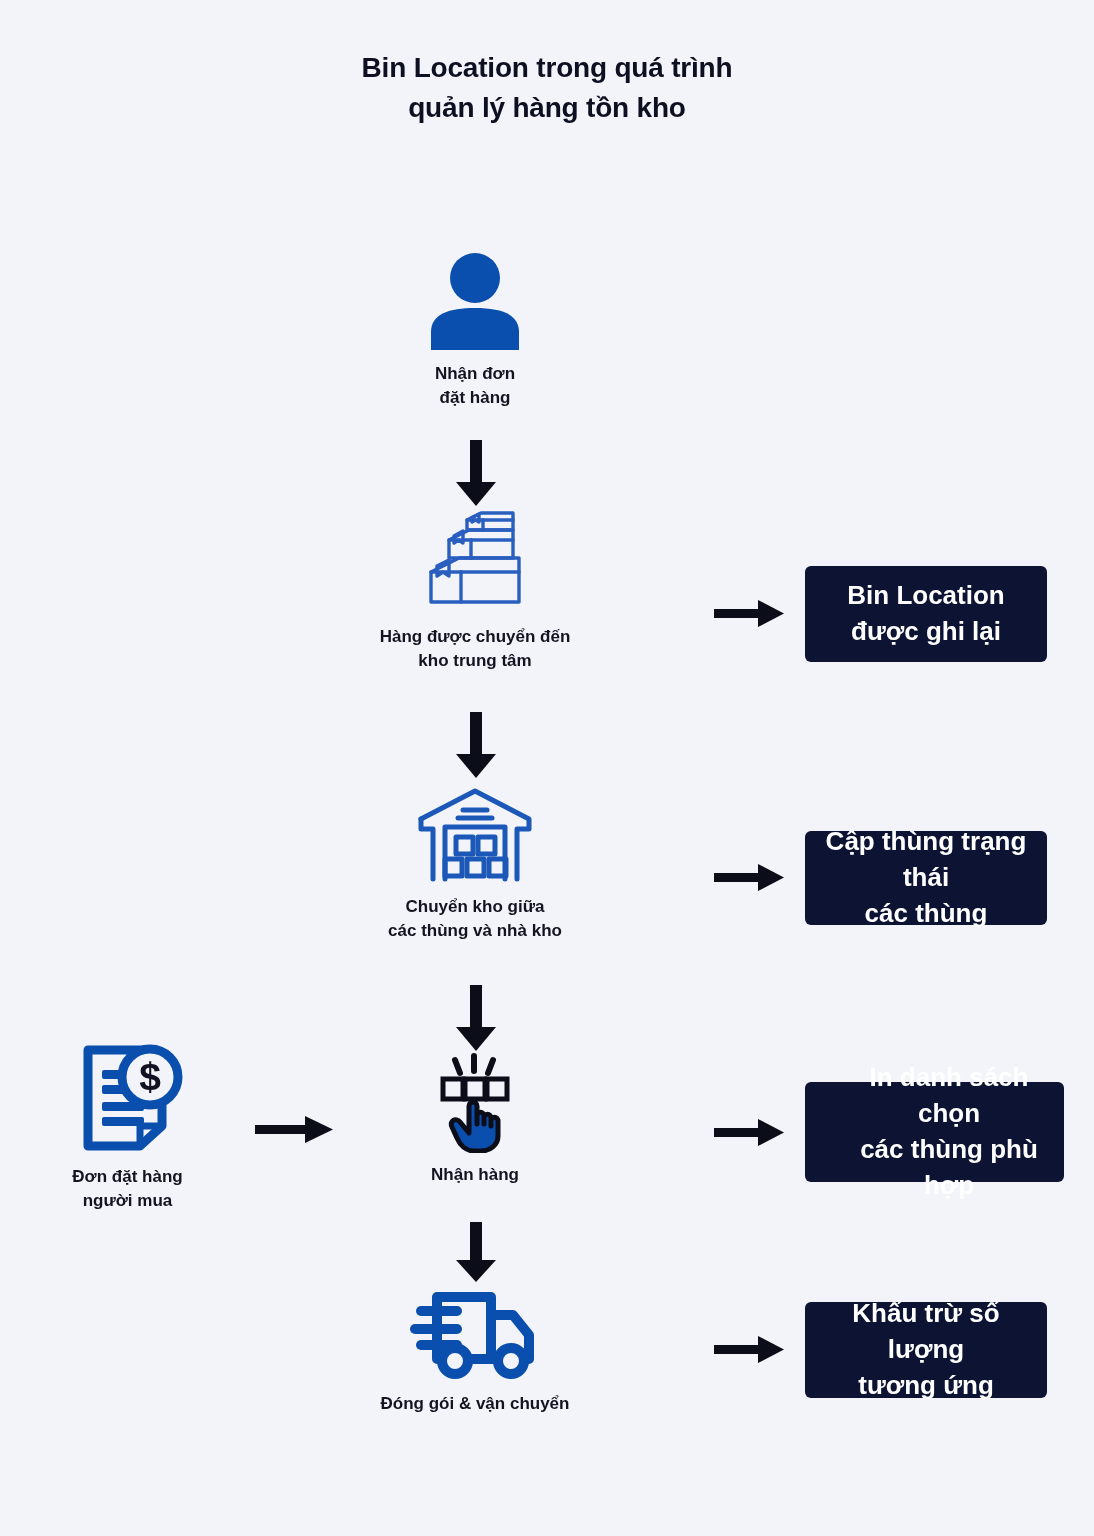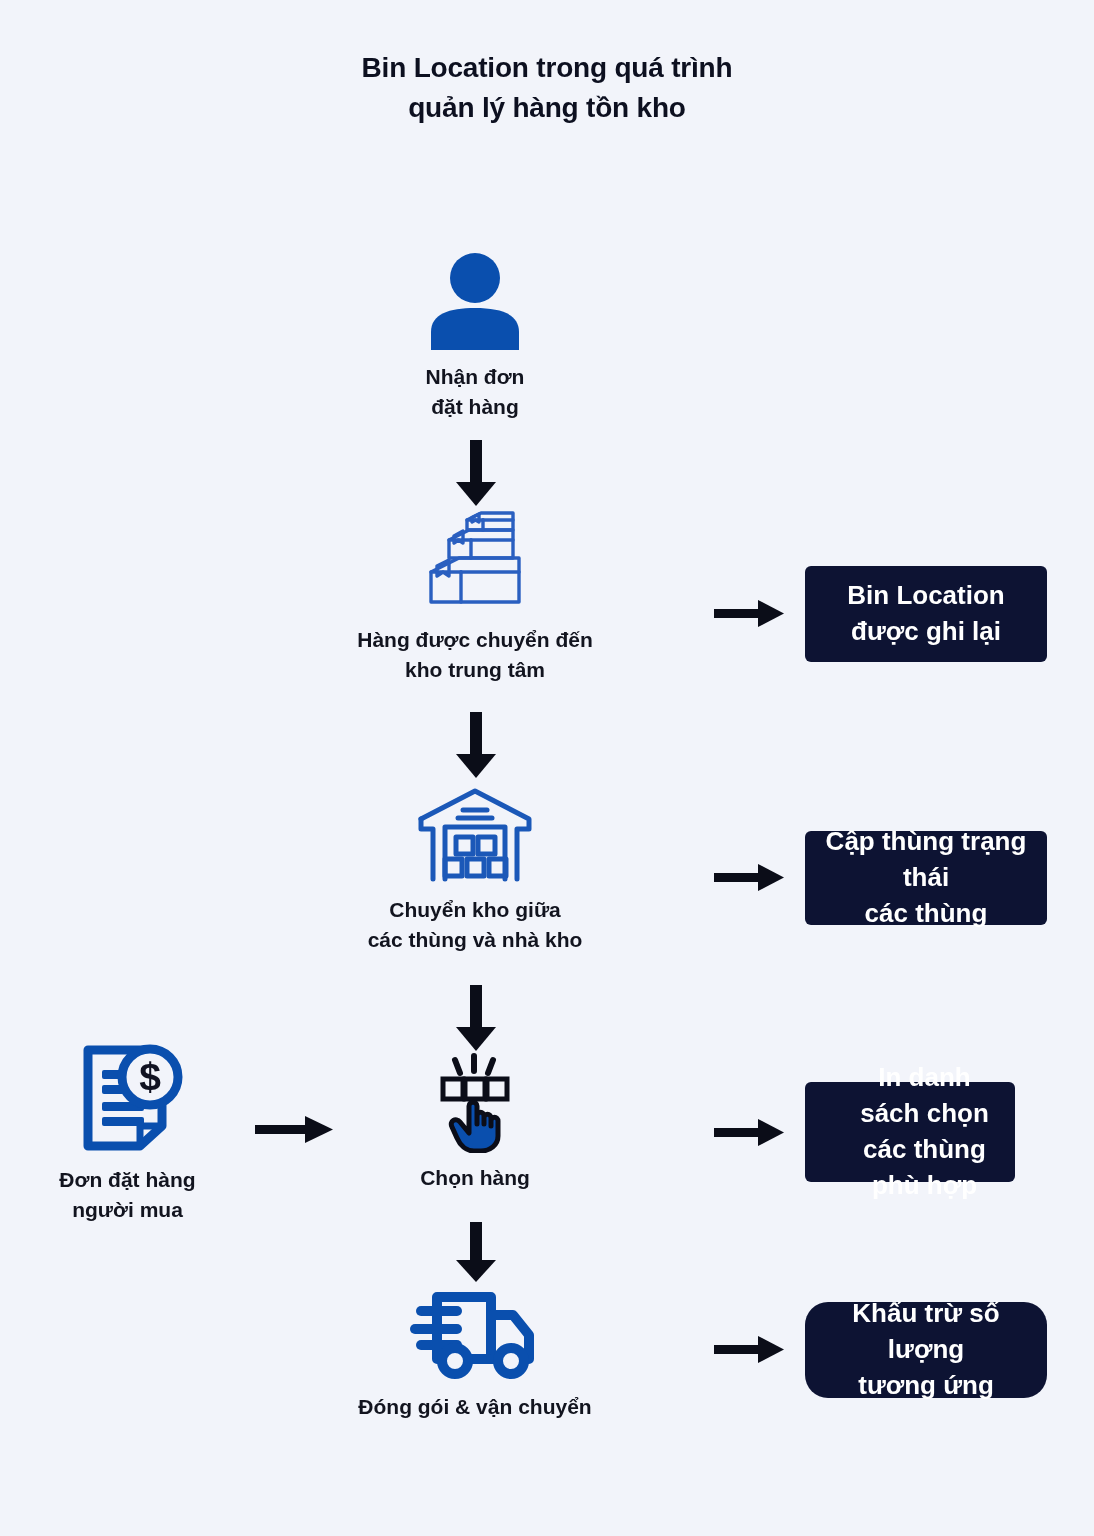--- a/index.html
+++ b/index.html
@@ -43,21 +43,21 @@
     position: absolute;
     text-align: center;
   }
   .node .icon-wrap {
     display: flex;
     align-items: center;
     justify-content: center;
   }
   .caption {
     margin-top: 10px;
-    font-size: 21px;
+    font-size: 17px;
     line-height: 1.42;
     font-weight: 700;
     color: #12141f;
     white-space: pre-line;
   }
 
   
   .chip {
     position: absolute;
     background: #0d1333;
@@ -233,31 +233,31 @@
         <path d="M66 12 L61 25" stroke="#0b0d18" stroke-width="6" stroke-linecap="round"></path>
 
         <rect x="16" y="31" width="20" height="20" fill="#f2f4fa" stroke="#0b0d18" stroke-width="5"></rect>
         <rect x="38" y="31" width="20" height="20" fill="#f2f4fa" stroke="#0b0d18" stroke-width="5"></rect>
         <rect x="60" y="31" width="20" height="20" fill="#f2f4fa" stroke="#0b0d18" stroke-width="5"></rect>
 
         <path d="M42 58 C42 53 50 53 50 58 L50 76 L50 68 C50 63 57 63 57 68 L57 76 L57 70 C57 65 64 65 64 70 L64 78 L64 73
                  C64 68 71 68 71 73 L71 88 C71 97 63 103 54 103 L47 103 C39 103 33 97 30 90 L25 79 C22 73 29 69 33 74 L42 85 Z" fill="#0a4fae" stroke="#0b0d18" stroke-width="5" stroke-linejoin="round"></path>
       </svg>
     </div>
-    <div class="caption">Chọn hàng</div>
+    <div class="caption">Nhận hàng</div>
   </div>
 
   <div class="arrow" style="left:714px; top:1115px;">
     <svg width="72" height="34" viewBox="0 0 72 34">
       <rect x="0" y="13" width="48" height="9" fill="#0b0d18"></rect>
       <path d="M44 4 L70 17.5 L44 31 Z" fill="#0b0d18"></path>
     </svg>
   </div>
 
-  <div class="chip" style="left:805px; top:1082px; width:210px; height:100px;padding-left:43px;">
+  <div class="chip" style="left:805px; top:1082px; width:259px; height:100px;padding-left:43px;">
     <span>In danh sách chọn
 các thùng phù hợp</span>
   </div>
 
   <div class="arrow" style="left:448px; top:1222px;">
     <svg width="56" height="62" viewBox="0 0 56 62">
       <rect x="22" y="0" width="12" height="40" fill="#0b0d18"></rect>
       <path d="M8 38 L48 38 L28 60 Z" fill="#0b0d18"></path>
     </svg>
   </div>
@@ -281,18 +281,18 @@
     <div class="caption">Đóng gói &amp; vận chuyển</div>
   </div>
 
   <div class="arrow" style="left:714px; top:1332px;">
     <svg width="72" height="34" viewBox="0 0 72 34">
       <rect x="0" y="13" width="48" height="9" fill="#0b0d18"></rect>
       <path d="M44 4 L70 17.5 L44 31 Z" fill="#0b0d18"></path>
     </svg>
   </div>
 
-  <div class="chip" style="left:805px; top:1302px; width:242px; height:96px;border-radius:23px;">
+  <div class="chip" style="left:805px; top:1302px; width:242px; height:96px;">
     <span>Khấu trừ số lượng
 tương ứng</span>
   </div>
 
 </div>
 
 </body></html>

